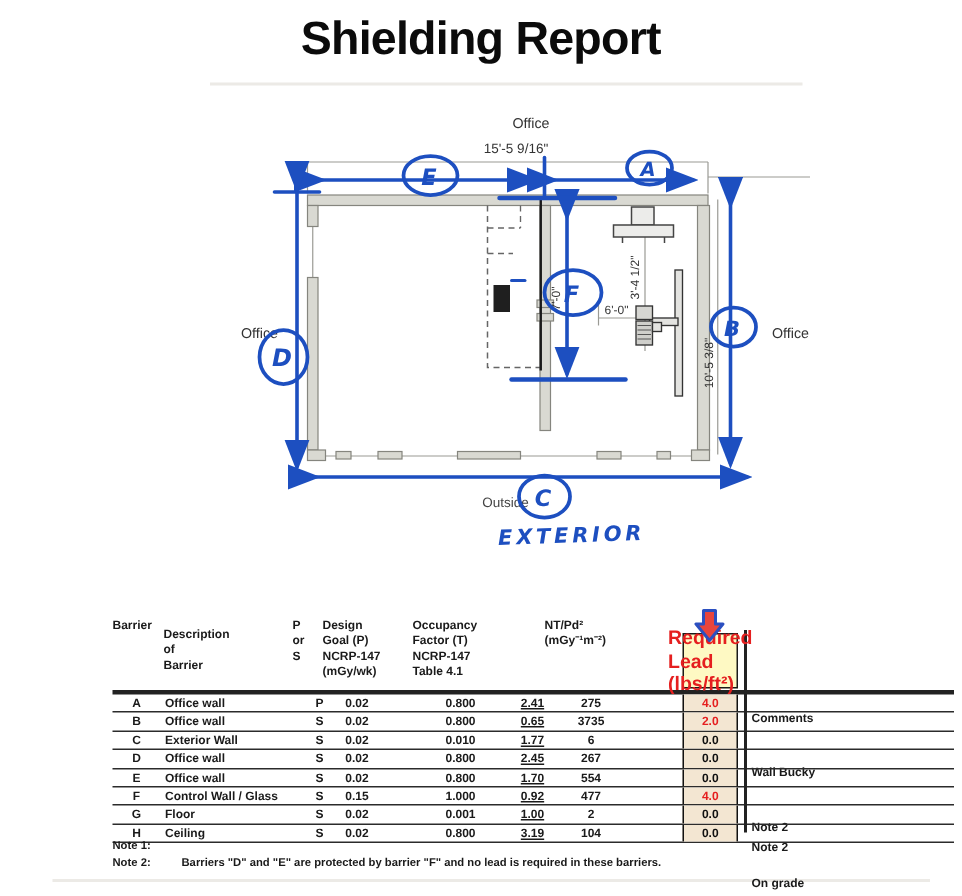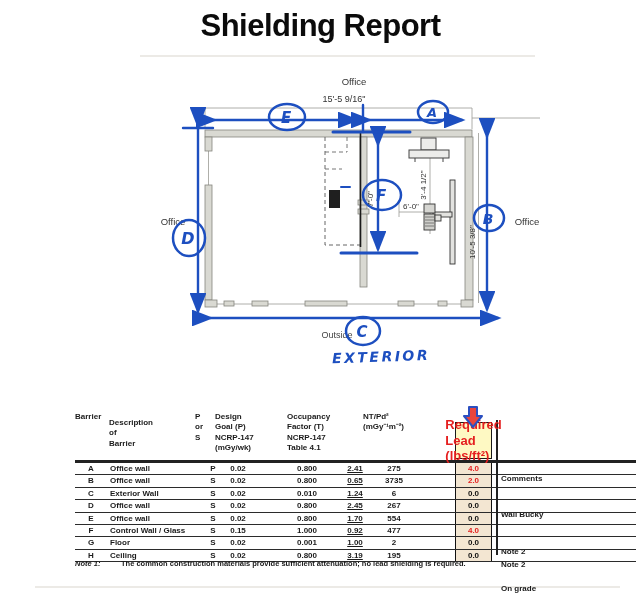--- a/index.html
+++ b/index.html
@@ -14,21 +14,21 @@
   
   .scanline{background:#eceae6;height:2px;}
 
   
   #shield-table{left:75px;top:410px;width:561px;height:146px;font-weight:bold;color:#1a1a1a;}
   .hcell{position:absolute;font-size:8px;line-height:1.3;white-space:pre-line;text-align:left;}
   .h-barrier{left:0;width:32px;top:2px;}
   .h-desc{left:34px;width:96px;top:8px;}
   .h-ps{left:120px;width:36px;top:2px;}
   .h-design{left:140px;width:46px;top:2px;}
-  .h-occ{left:212px;width:64px;top:2px;}
+  .h-occ{left:200px;width:64px;top:2px;}
   .h-dist{left:249px;width:62px;top:2px;}
   .h-nt{left:288px;width:62px;top:2px;}
   .h-com{left:426px;width:104px;top:40px;margin-top:24px;}
   .h-lead{left:380px;top:12px;width:37px;height:37px;background:#fef9c3;border:1.8px solid #1a1a1a;
           color:#e51f1f;font-size:13px;line-height:1.2;display:flex;align-items:center;justify-content:center;
           white-space:pre-line;box-sizing:border-box;z-index:2;}
   #head-rule{left:0;top:50px;width:561px;height:2.6px;background:#222;}
   #rows{left:0;top:53px;width:561px;}
   .trow{position:relative;height:11.4px;border-bottom:1.4px solid #2b2b2b;}
   .cell{position:absolute;top:1px;font-size:8px;white-space:nowrap;}
@@ -43,21 +43,21 @@
           border-left:1.7px solid #111;border-right:1.7px solid #111;box-sizing:border-box;
           line-height:11px;color:#111;}
   .c-lead.red{color:#e51f1f;}
   .c-com{left:426px;width:134px;text-align:left;margin-top:46px;}
   #com-sep{left:421px;top:10px;width:1.5px;height:135px;background:#222;}
   #lead-arrow{left:384px;top:-4px;z-index:3;}
 
   
   #notes{left:75px;top:559px;width:540px;font-size:7.5px;font-weight:bold;color:#1a1a1a;}
   .note{display:flex;margin-bottom:2px;}
-  .note .nlabel{width:46px;flex:0 0 46px;font-style:italic;}
+  .note .nlabel{width:46px;flex:0 0 46px;}
 </style>
 </head>
 <body>
 
 <div id="title" class="abs">Shielding Report</div>
 <div class="abs scanline" style="top:55px;left:140px;width:395px;"></div>
 <div class="abs scanline" style="top:586px;left:35px;width:585px;"></div>
 
 <svg class="abs" style="left:0;top:57px;" width="641" height="345" viewBox="0 0 641 345">
   <defs>
@@ -212,21 +212,21 @@
         <span class="cell c-nt">3735</span>
         <span class="cell c-lead red">2.0</span>
         <span class="cell c-com"></span>
       </div>
       <div class="trow">
         <span class="cell c-bar">C</span>
         <span class="cell c-desc">Exterior Wall</span>
         <span class="cell c-ps">S</span>
         <span class="cell c-des">0.02</span>
         <span class="cell c-occ">0.010</span>
-        <span class="cell c-dist">1.24</span>
+        <span class="cell c-dist">1.77</span>
         <span class="cell c-nt">6</span>
         <span class="cell c-lead">0.0</span>
         <span class="cell c-com"></span>
       </div>
       <div class="trow">
         <span class="cell c-bar">D</span>
         <span class="cell c-desc">Office wall</span>
         <span class="cell c-ps">S</span>
         <span class="cell c-des">0.02</span>
         <span class="cell c-occ">0.800</span>
@@ -268,26 +268,29 @@
         <span class="cell c-lead">0.0</span>
         <span class="cell c-com">On grade</span>
       </div>
       <div class="trow">
         <span class="cell c-bar">H</span>
         <span class="cell c-desc">Ceiling</span>
         <span class="cell c-ps">S</span>
         <span class="cell c-des">0.02</span>
         <span class="cell c-occ">0.800</span>
         <span class="cell c-dist">3.19</span>
-        <span class="cell c-nt">195</span>
+        <span class="cell c-nt">104</span>
         <span class="cell c-lead">0.0</span>
         <span class="cell c-com">Offices above; Note 1</span>
       </div>
     </div>
   <div id="com-sep" class="abs"></div>
 </div>
 
 <div id="notes" class="abs">
     <div class="note">
       <span class="nlabel">Note 1:</span>
-      <span>The common construction materials provide sufficient attenuation; no lead shielding is required.</span>
+    </div>
+    <div class="note">
+      <span class="nlabel">Note 2:</span>
+      <span>Barriers "D" and "E" are protected by barrier "F" and no lead is required in these barriers.</span>
     </div>
   </div>
 
 </body></html>

